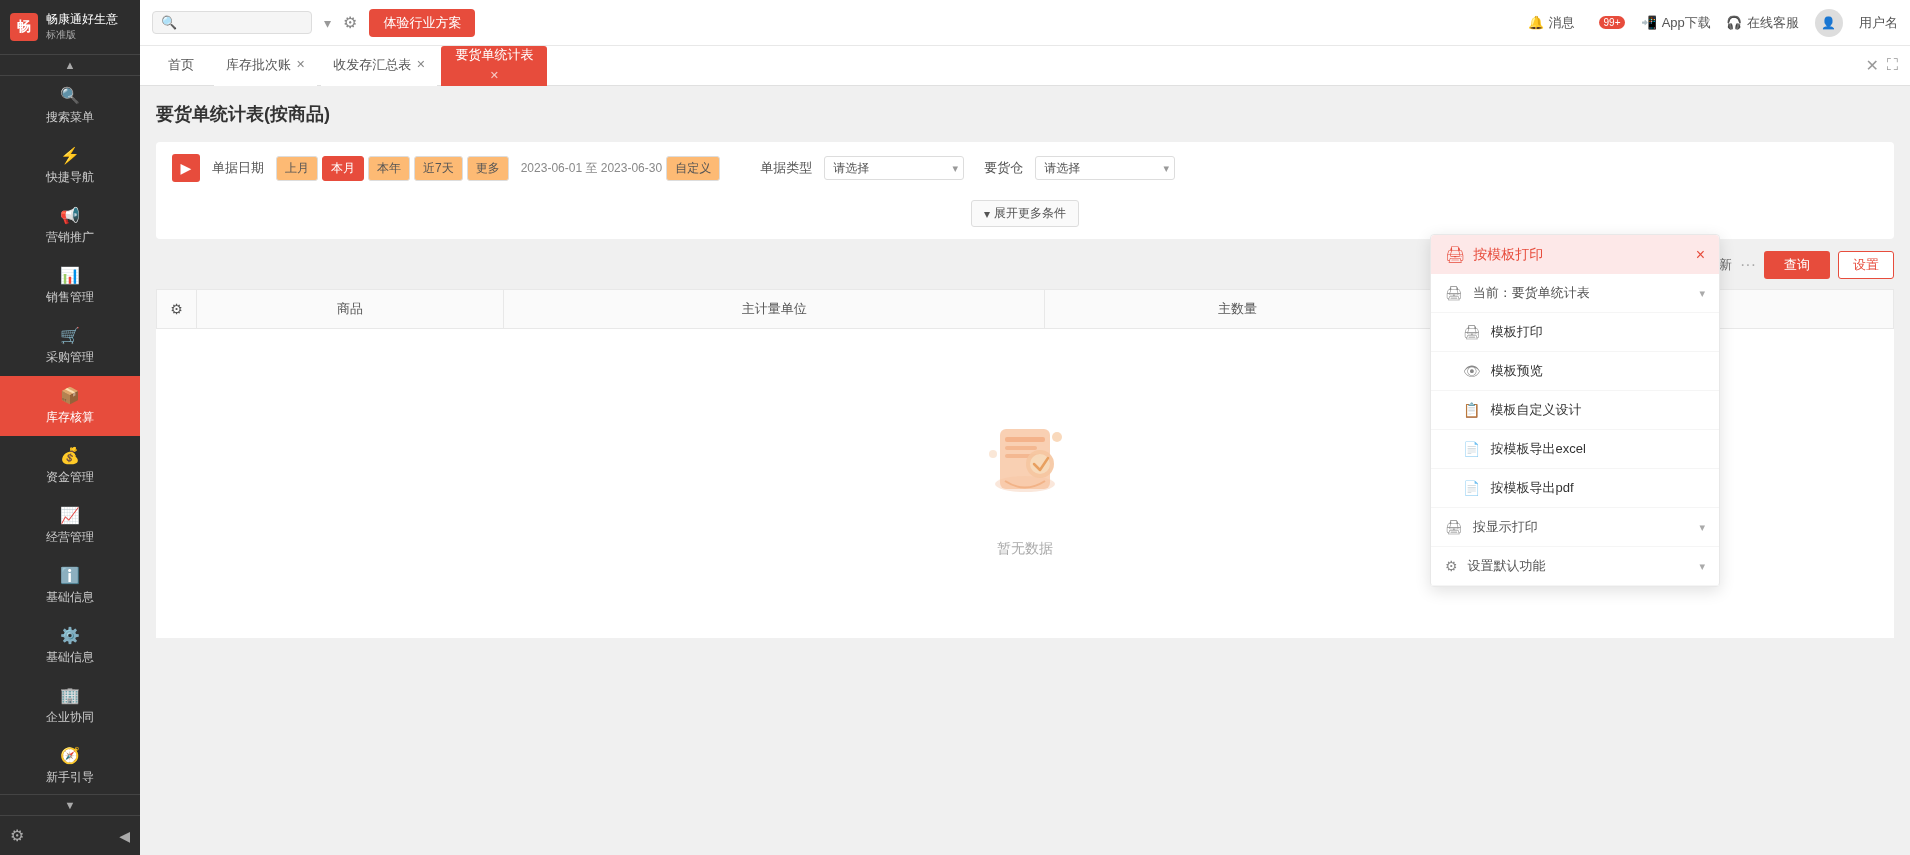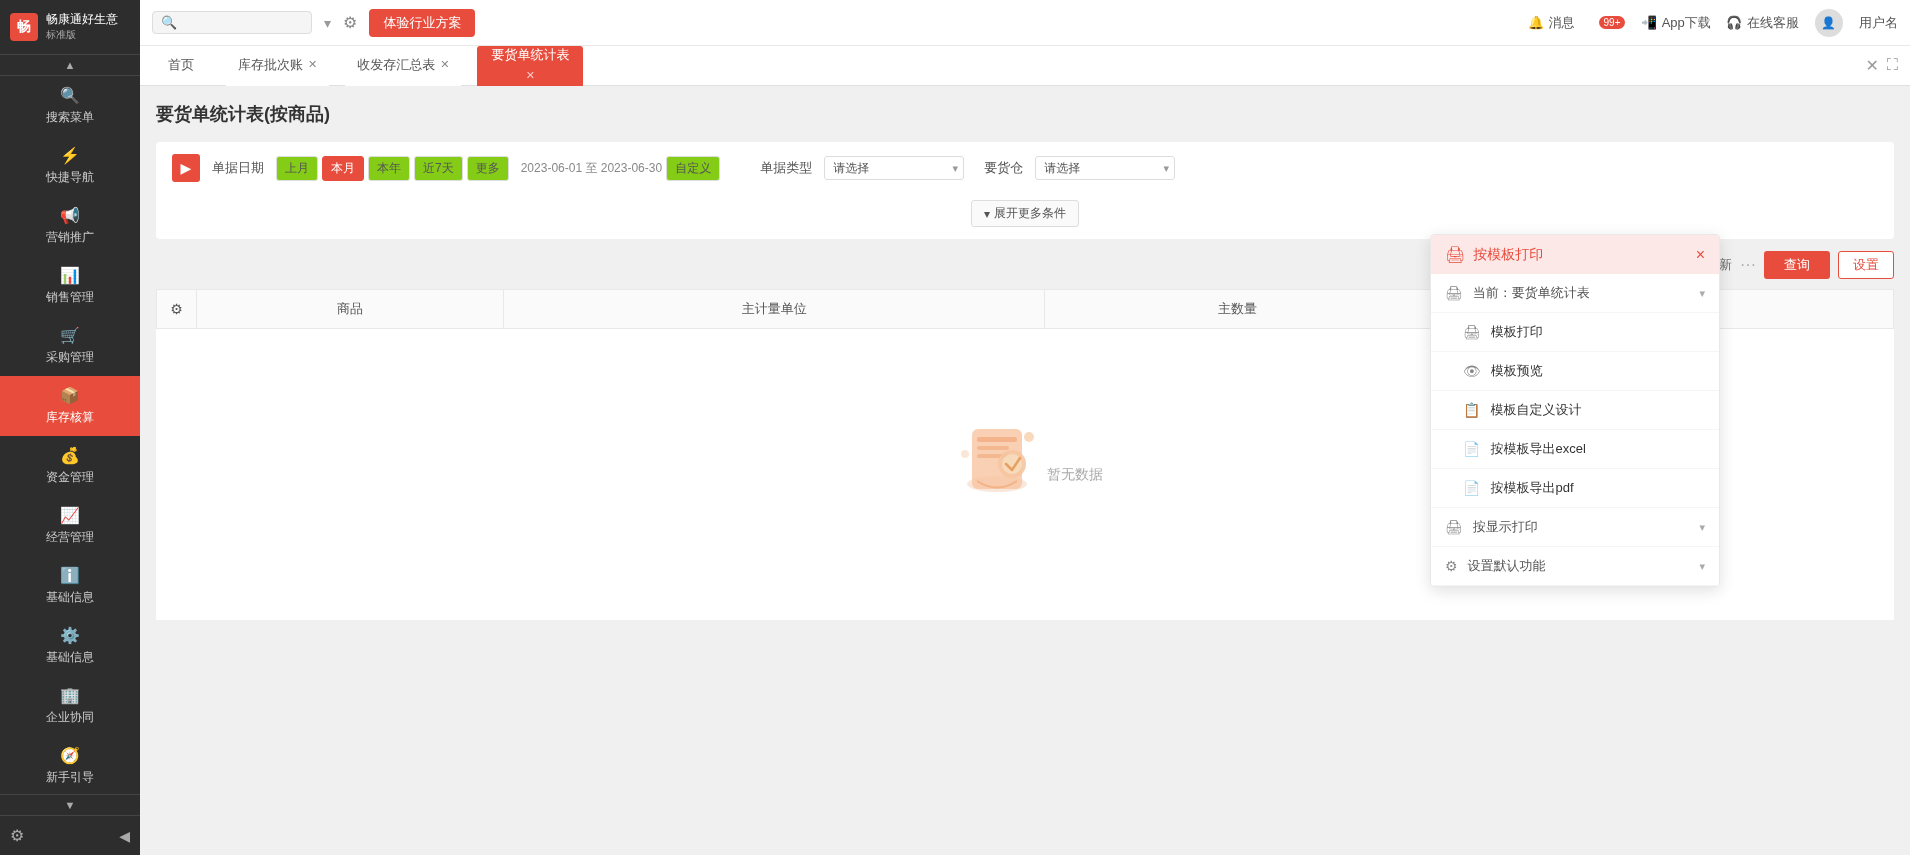--- a/index.html
+++ b/index.html
@@ -27,39 +27,39 @@
     .search-box input { border: none; background: transparent; outline: none; font-size: 12px; color: #999; width: 100px; }
     .header-right { margin-left: auto; display: flex; align-items: center; gap: 16px; }
     .header-btn { display: flex; align-items: center; gap: 4px; font-size: 13px; color: #555; cursor: pointer; }
     .badge { background: #e74c3c; color: white; font-size: 10px; border-radius: 8px; padding: 1px 5px; margin-left: 20px; }
     .trial-btn { background: #e74c3c; color: white; padding: 5px 14px; border-radius: 4px; border: none; cursor: pointer; font-size: 13px; text-align: center; }
     .gear-icon { color: #888; font-size: 16px; cursor: pointer; }
     .avatar { width: 28px; height: 28px; background: #ddd; border-radius: 50%; display: flex; align-items: center; justify-content: center; font-size: 12px; color: #666; }
     .username { font-size: 13px; color: #555; }
 
     
-    .tabs { background: #fff; height: 40px; display: flex; align-items: center; padding: 0 12px; border-bottom: 1px solid #e0e0e0; gap: 16px; flex-shrink: 0; }
+    .tabs { background: #fff; height: 40px; display: flex; align-items: center; padding: 0 12px; border-bottom: 1px solid #e0e0e0; gap: 4px; flex-shrink: 0; }
     .tab { display: flex; align-items: center; padding: 0 16px; height: 40px; font-size: 13px; color: #555; cursor: pointer; border-bottom: 2px solid transparent; gap: 6px; white-space: nowrap; }
     .tab.active { color: #e74c3c; background: #e74c3c; color: white; border-bottom: none; flex-direction: column; }
     .tab-close { font-size: 11px; color: inherit; opacity: 0.7; }
     .tab-plain { color: #555; border-bottom: 2px solid transparent; }
     .tab-with-close { display: flex; align-items: center; gap: 4px; background: #fff; }
     .window-btns { margin-left: auto; display: flex; gap: 8px; }
     .window-btn { font-size: 16px; color: #999; cursor: pointer; }
 
     
     .content { flex: 1; padding: 16px; overflow-y: auto; position: relative; }
     .page-title { font-size: 18px; font-weight: bold; color: #333; margin-bottom: 16px; }
 
     
     .filter-bar { background: #fff; border-radius: 4px; padding: 12px 16px; margin-bottom: 12px; }
     .filter-row { display: flex; align-items: center; gap: 12px; flex-wrap: wrap; }
     .filter-label { color: #555; font-size: 13px; white-space: nowrap; }
     .date-btns { display: flex; gap: 4px; align-items: center; }
-    .date-btn { padding: 3px 8px; border: 1px solid #ddd; border-radius: 3px; font-size: 12px; cursor: pointer; color: #555; background: #84cc16; }
+    .date-btn { padding: 3px 8px; border: 1px solid #ddd; border-radius: 3px; font-size: 12px; cursor: pointer; color: #555; background: #fdba74; }
     .date-btn.active { background: #e74c3c; color: white; border-color: #e74c3c; }
     .date-range { color: #888; font-size: 12px; margin-left: 8px; }
     .filter-select { border: 1px solid #ddd; border-radius: 3px; padding: 4px 24px 4px 8px; font-size: 12px; color: #555; background: #fff; appearance: none; cursor: pointer; min-width: 140px; position: relative; }
     .select-wrapper { position: relative; display: inline-block; }
     .select-wrapper::after { content: '▾'; position: absolute; right: 6px; top: 50%; transform: translateY(-50%); color: #999; pointer-events: none; font-size: 11px; }
     .expand-btn { display: flex; align-items: center; gap: 4px; color: #555; font-size: 12px; cursor: pointer; padding: 4px 12px; border: 1px solid #ddd; border-radius: 3px; background: #fafafa; margin: 8px auto 0; width: fit-content; }
 
     
     .toolbar { display: flex; align-items: center; gap: 8px; margin-bottom: 10px; }
     .toolbar-right { margin-left: auto; display: flex; gap: 8px; align-items: center; }
@@ -68,21 +68,21 @@
     .print-dropdown { position: relative; display: inline-flex; align-items: center; }
 
     
     .data-table { width: 100%; border-collapse: collapse; background: #fff; font-size: 13px; }
     .data-table th { background: #fafafa; border: 1px solid #e8e8e8; padding: 10px 12px; text-align: center; color: #555; font-weight: normal; }
     .data-table td { border: 1px solid #e8e8e8; padding: 10px 12px; text-align: center; color: #333; }
     .data-table th:first-child { width: 40px; }
     .checkbox-cell { display: flex; align-items: center; justify-content: center; }
 
     
-    .empty-state { display: flex; flex-direction: row; align-items: center; justify-content: center; padding: 80px 0; }
+    .empty-state { display: flex; flex-direction: column; align-items: center; justify-content: center; padding: 80px 0; }
     .empty-text { color: #aaa; font-size: 14px; }
 
     
     .dropdown-menu { position: absolute; top: 148px; right: 190px; width: 290px; background: #fff; border: 1px solid #e8e8e8; border-radius: 4px; box-shadow: 0 4px 16px rgba(0,0,0,0.12); z-index: 100; }
     .dropdown-header { background: #fde8e8; padding: 10px 14px; display: flex; align-items: center; justify-content: space-between; border-radius: 4px 4px 0 0; }
     .dropdown-header-title { display: flex; align-items: center; gap: 8px; color: #e74c3c; font-size: 14px; font-weight: 500; }
     .dropdown-close { color: #e74c3c; cursor: pointer; font-size: 16px; }
     .dropdown-item { padding: 10px 14px 10px 32px; display: flex; align-items: center; gap: 10px; color: #333; font-size: 13px; cursor: pointer; border-bottom: 1px solid #f5f5f5; }
     .dropdown-item-sub { padding: 10px 14px; display: flex; align-items: center; justify-content: space-between; color: #555; font-size: 13px; cursor: pointer; border-bottom: 1px solid #f5f5f5; }
     .dropdown-item-sub-left { display: flex; align-items: center; gap: 10px; }

